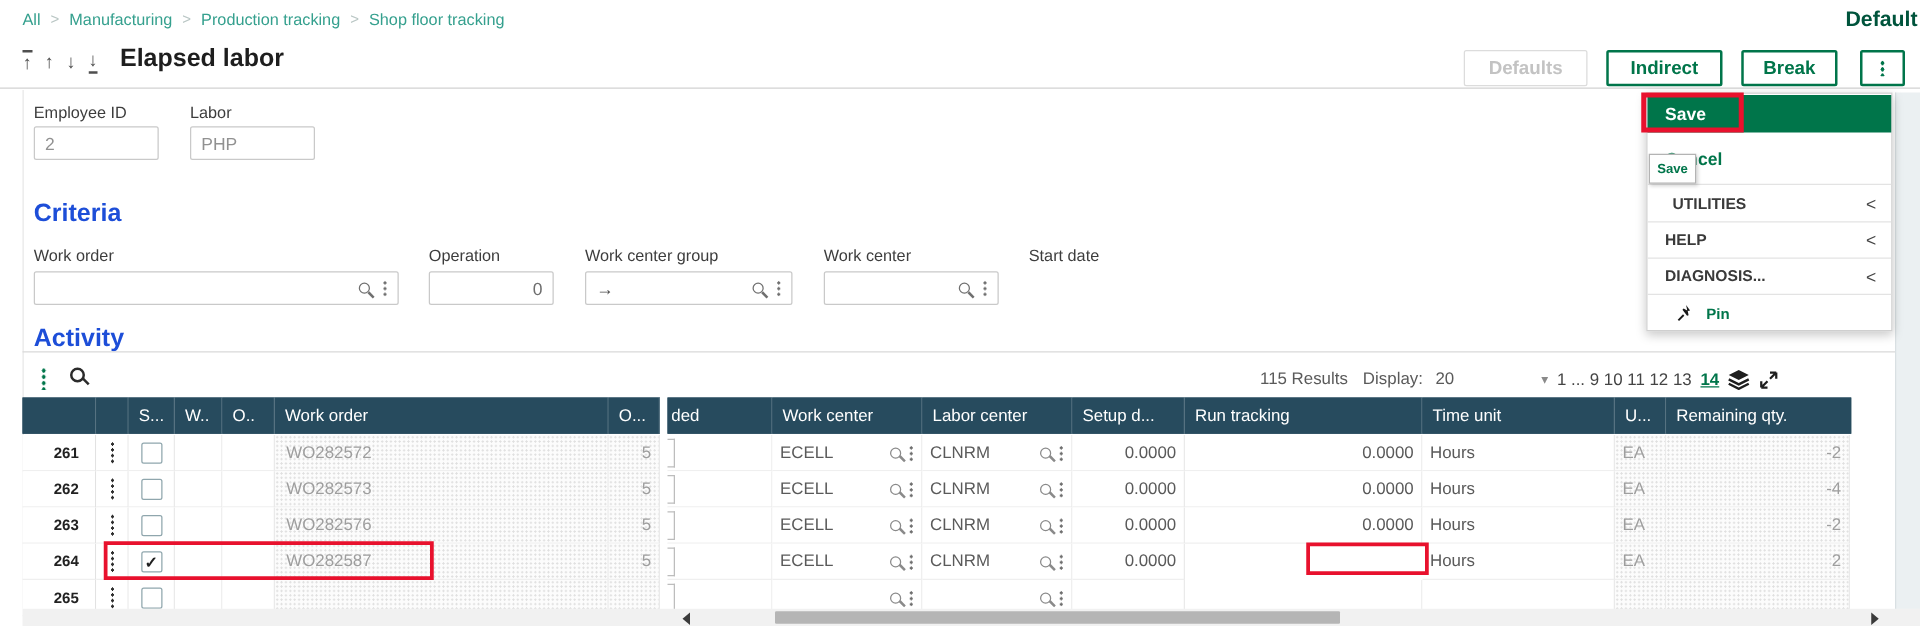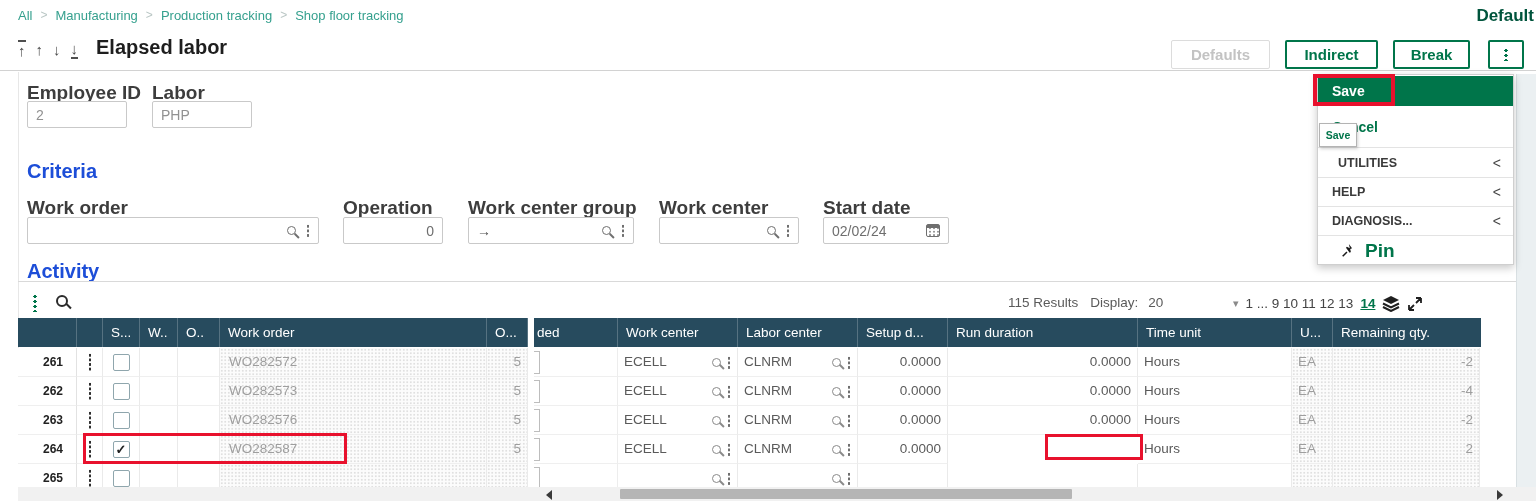--- a/index.html
+++ b/index.html
@@ -25,21 +25,21 @@
 
   .btn { position:absolute; top:40px; height:29px; background:#fff; border-radius:2px;
          display:flex; align-items:center; justify-content:center; font-size:15px; font-weight:bold; cursor:pointer; }
   .btn-disabled { border:1px solid #dcdcdc; color:#c3c3c3; }
   .btn-green { border:2px solid #00754a; color:#00754a; }
 
   .title-divider { left:0; top:70px; width:1536px; height:1px; background:#d2d2d2; }
   .left-gutter-line { left:18px; top:72px; width:1px; height:415px; background:#e7e7e7; }
 
   
-  .field-label { position:absolute; font-size:19px; font-weight:bold; color:#3d3d3d; }
+  .field-label { position:absolute; font-size:13px; font-weight:normal; color:#3d3d3d; }
   .input { position:absolute; height:27px; border:1px solid #c9c9c9; background:#fff; border-radius:2px;
            font-size:14px; color:#919191; display:flex; align-items:center; padding:0 8px; }
   .input .grow { flex:1; }
   .input.num { justify-content:flex-end; color:#6e6e6e; }
   .section-title { position:absolute; font-size:20px; font-weight:bold; color:#1d4ed8; }
   .section-line { position:absolute; height:1px; background:#d9d9d9; }
 
   
   .mag { position:relative; display:inline-block; width:9px; height:9px; border:1.5px solid #6f6f6f; border-radius:50%; flex:none; }
   .mag::after { content:""; position:absolute; width:6px; height:1.5px; background:#6f6f6f;
@@ -109,21 +109,21 @@
   .menu { left:1317px; top:74px; width:197px; height:191px; background:#fff; border:1px solid #cfcfcf;
           box-shadow:0 3px 8px rgba(0,0,0,0.22); z-index:30; }
   .menu-item { position:absolute; left:0; width:100%; display:flex; align-items:center; padding:0 12px 0 14px;
                font-size:13.5px; cursor:pointer; }
   .mi-save { top:1px; height:30px; background:#00754a; color:#fff; font-weight:bold; font-size:14px; }
   .mi-cancel { top:31px; height:42px; color:#00754a; font-weight:bold; font-size:14px; border-bottom:1px solid #e3e3e3; }
   .mi-sub { font-weight:bold; color:#3a3a3a; font-size:12.5px; justify-content:space-between; border-bottom:1px solid #e3e3e3; }
   .mi-utilities { top:73px; height:30px;padding-left:20px; }
   .mi-help { top:103px; height:29px; }
   .mi-diagnosis { top:132px; height:29px; }
-  .mi-pin { top:161px; height:29px; color:#00754a; font-weight:bold; font-size:19px; gap:10px; padding-left:22px; }
+  .mi-pin { top:161px; height:29px; color:#00754a; font-weight:bold; font-size:12px; gap:10px; padding-left:22px; }
   .pin-icon { width:15px; height:15px; flex:none; }
   .tooltip { left:1319px; top:123px; width:38px; height:24px; background:#fefefe; border:1px solid #b3b3b3;
              box-shadow:1px 2px 3px rgba(0,0,0,0.18); z-index:40; display:flex; align-items:center;
              justify-content:center; font-size:10.5px; font-weight:bold; color:#00754a; }
 
   
   .redbox { position:absolute; border:4px solid #e8112d; z-index:50; pointer-events:none; }
   .redbox-save { left:1313px; top:74px; width:82px; height:32px; }
   .redbox-row  { left:83px;  top:433px; width:264px; height:31px; border-width:3px; }
   .redbox-run  { left:1045px; top:434px; width:98px; height:26px; border-width:3px; }
@@ -207,24 +207,20 @@
 
   <div class="field-label" style="left:659px;top:197px;">Work center</div>
   <div class="input" style="left:659px;top:217px;width:140px;">
     <span class="grow"></span>
     <span class="mag"></span>
     <span style="width:10px;"></span>
     <span class="vdots h13"></span>
   </div>
 
   <div class="field-label" style="left:823px;top:197px;">Start date</div>
-  <div class="input" style="left:823px;top:217px;width:126px;color:#6e6e6e;">
-    <span class="grow">02/02/24</span>
-    <span class="calendar-icon"></span>
-  </div>
 
   <div class="section-title" style="left:27px;top:260px;">Activity</div>
   <div class="section-line" style="left:18px;top:281px;width:1498px;"></div>
 
   <span class="abs vdots green h18" style="left:33px;top:294px;"></span>
   <span class="abs toolbar-search"><span class="mag"></span></span>
 
   <div class="abs results-line" style="left:1008px;">
     <span>115 Results</span>
     <span style="width:12px;"></span>
@@ -258,21 +254,21 @@
     <div class="hcell" style="left:77px;width:26px;"></div>
     <div class="hcell" style="left:103px;width:37px;">S...</div>
     <div class="hcell" style="left:140px;width:38px;">W..</div>
     <div class="hcell" style="left:178px;width:42px;">O..</div>
     <div class="hcell" style="left:220px;width:267px;">Work order</div>
     <div class="hcell" style="left:487px;width:41px;">O...</div>
     <div class="hcell" style="left:534px;width:84px;padding-left:3px;">ded</div>
     <div class="hcell" style="left:618px;width:120px;">Work center</div>
     <div class="hcell" style="left:738px;width:120px;">Labor center</div>
     <div class="hcell" style="left:858px;width:90px;">Setup d...</div>
-    <div class="hcell" style="left:948px;width:190px;">Run duration</div>
+    <div class="hcell" style="left:948px;width:190px;">Run tracking</div>
     <div class="hcell" style="left:1138px;width:154px;">Time unit</div>
     <div class="hcell" style="left:1292px;width:41px;">U...</div>
     <div class="hcell" style="left:1333px;width:148px;border-right:none;">Remaining qty.</div>
   </div>
 
   <div class="trow" style="top:348px;">
     <div class="cell c-num">261</div>
     <div class="cell c-kebab">
         <span class="vdots dark h18"></span>
       </div>

